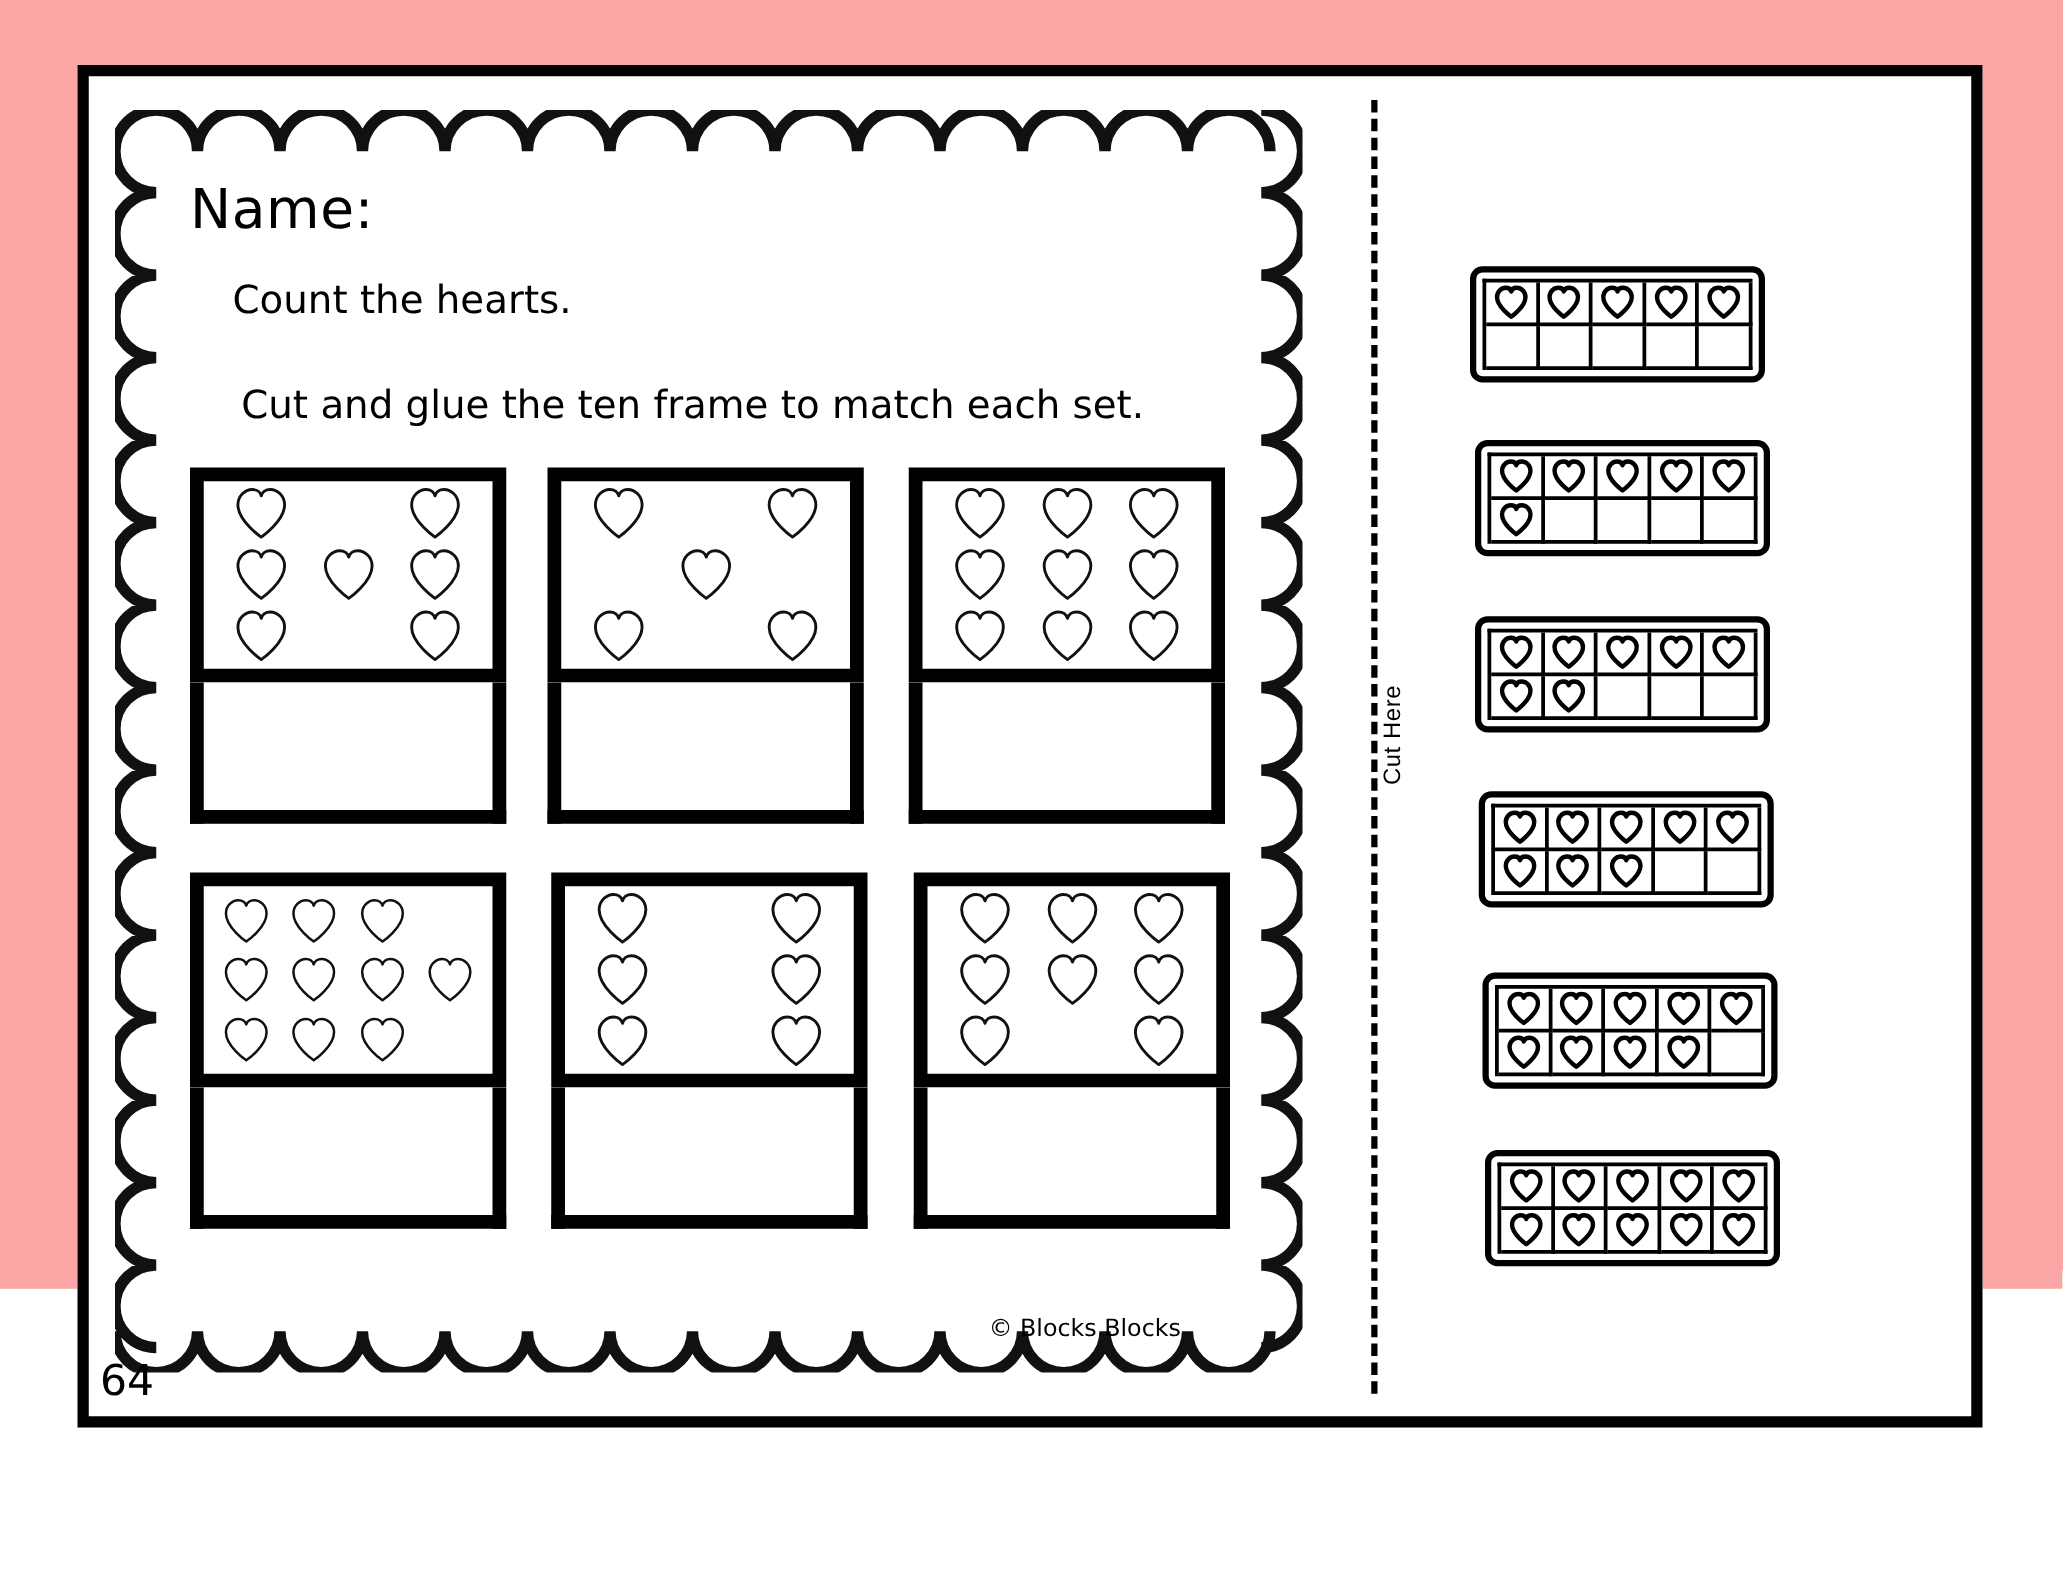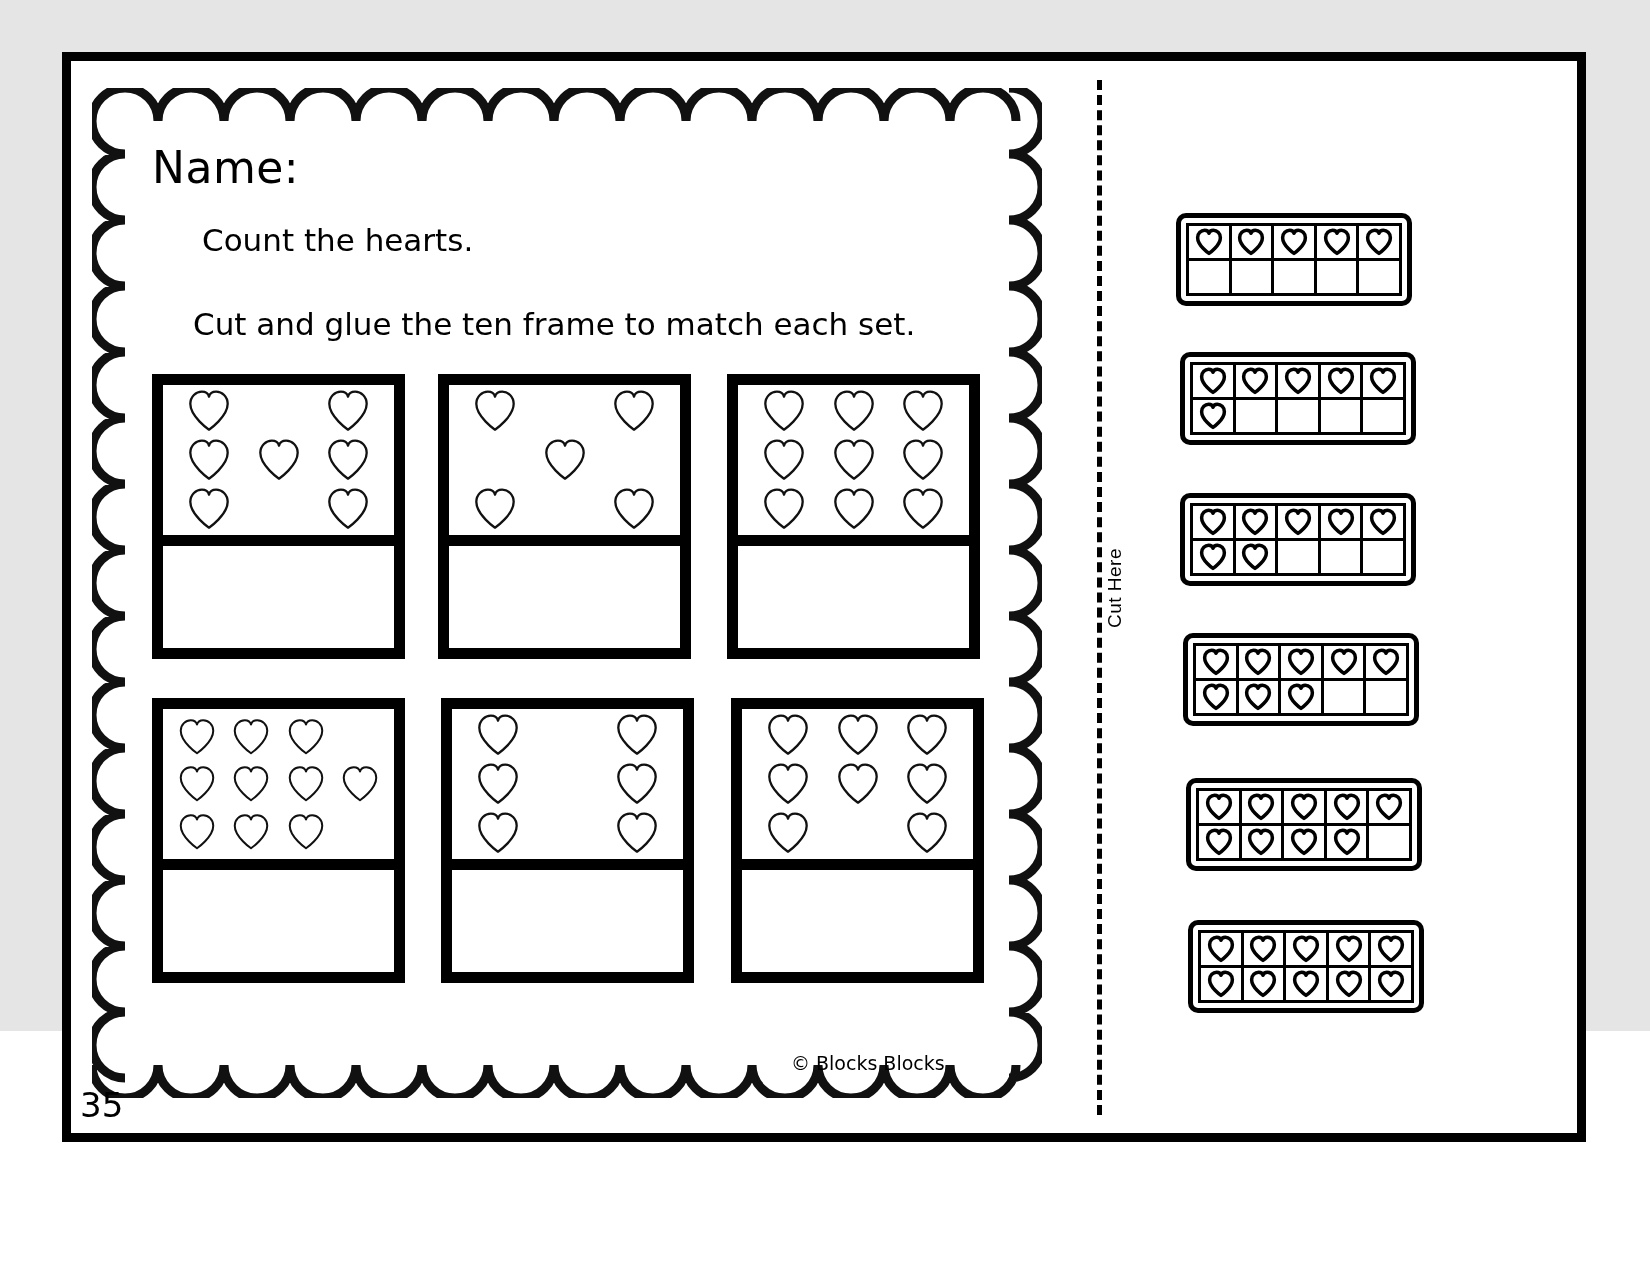--- a/index.html
+++ b/index.html
@@ -5,21 +5,21 @@
   * { box-sizing: border-box; margin: 0; padding: 0; }
   html, body {
     width: 1650px; height: 1275px;
     background: #ffffff;
     font-family: "Liberation Sans", sans-serif;
     overflow: hidden;
   }
   #page {
     position: relative;
     width: 1650px; height: 1031px;
-    background: #e5e5e5;
+    background: #fca5a5;
   }
 
   
   .page-border {
     position: absolute;
     left: 62px; top: 52px;
     width: 1524px; height: 1090px;
     border: 9px solid #000;
     background: #fff;
   }
@@ -57,21 +57,21 @@
     position: absolute;
     left: 152px; top: 142px;
     font-size: 44px;
     font-family: "DejaVu Sans", sans-serif;
     font-weight: 400;
     color: #000;
     letter-spacing: 0.5px;
   }
   .instr-1 {
     position: absolute;
-    left: 202px; top: 222px;
+    left: 186px; top: 222px;
     font-size: 31px;
     font-family: "DejaVu Sans", sans-serif;
     color: #000;
   }
   .instr-2 {
     position: absolute;
     left: 193px; top: 282px;
     font-size: 31px;
     font-family: "DejaVu Sans", sans-serif;
     color: #000;
@@ -423,21 +423,21 @@
                 <path d="M32,58 C32,58 6,40 6,22 C6,12 14,5 22,5 C27,5 31,8 32,12 C33,8 37,5 42,5 C50,5 58,12 58,22 C58,40 32,58 32,58 Z" fill="none" stroke="#111" stroke-width="3.2" stroke-linejoin="round"></path>
               </svg>
             </span>
           </div>
         </div>
         <div class="glue-box"></div>
       </div>
     </div>
 
   <div class="copyright">© Blocks Blocks</div>
-  <div class="page-number">35</div>
+  <div class="page-number">64</div>
 
   <div class="cut-line"></div>
   <div class="cut-here-label">Cut Here</div>
 
   <div id="frames-host">
       <div class="tenframe" style="left: 1176px; top: 213px;">
         <div class="tf-grid">
           <div class="tf-cell">
             <span>
               <svg width="28" height="28" viewBox="0 0 64 64">

